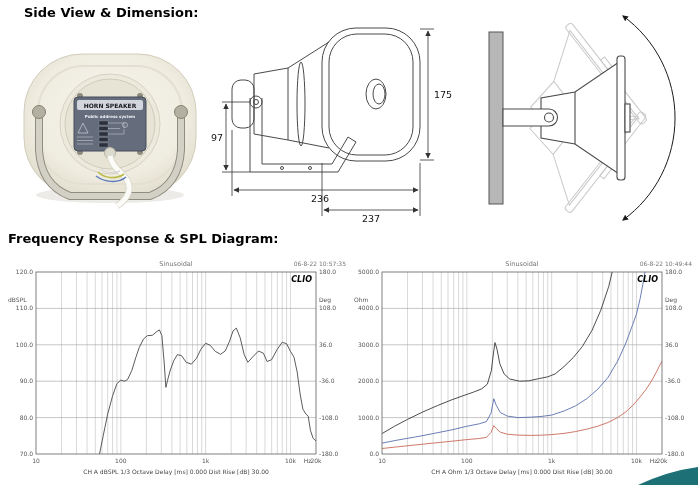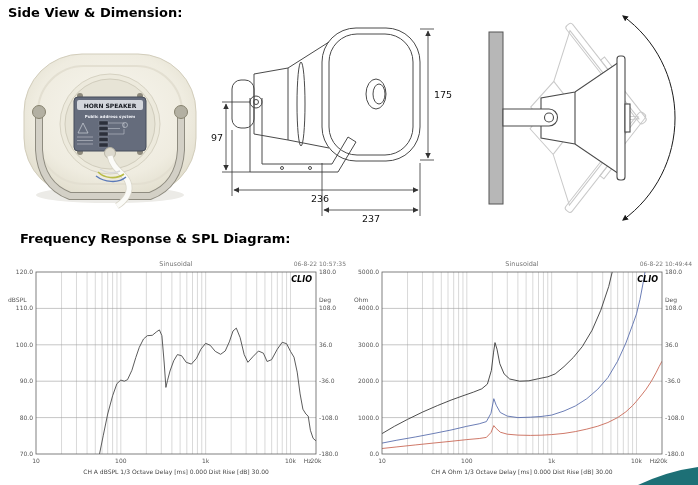--- a/index.html
+++ b/index.html
@@ -1,20 +1,20 @@
 <!DOCTYPE html>
 <html><head>
 <meta charset="utf-8">
 <style>
   html,body{margin:0;padding:0;background:#fff;}
   .canvas{position:relative;width:698px;height:485px;background:#ffffff;overflow:hidden;
           font-family:"DejaVu Sans",sans-serif;}
   .heading{position:absolute;font-weight:bold;font-size:13px;color:#000;}
-  .h1{left:8px;top:5px;}
-  .h2{left:20px;top:231px;}
+  .h1{left:24px;top:5px;}
+  .h2{left:8px;top:231px;}
   .fig{position:absolute;}
   .photo{left:12px;top:22px;width:196px;height:196px;}
   .dim{left:210px;top:20px;width:255px;height:205px;}
   .swivel{left:477px;top:10px;width:218px;height:212px;}
   .chart{position:absolute;width:342px;height:222px;}
   .chart0{left:6px;top:258px;}
   .chart1{left:352px;top:258px;}
   .corner{position:absolute;right:0;bottom:0;width:60px;height:18px;}
   svg text{font-family:"DejaVu Sans",sans-serif;}
   .line{stroke:#4a4a4a;fill:none;stroke-width:1;}

